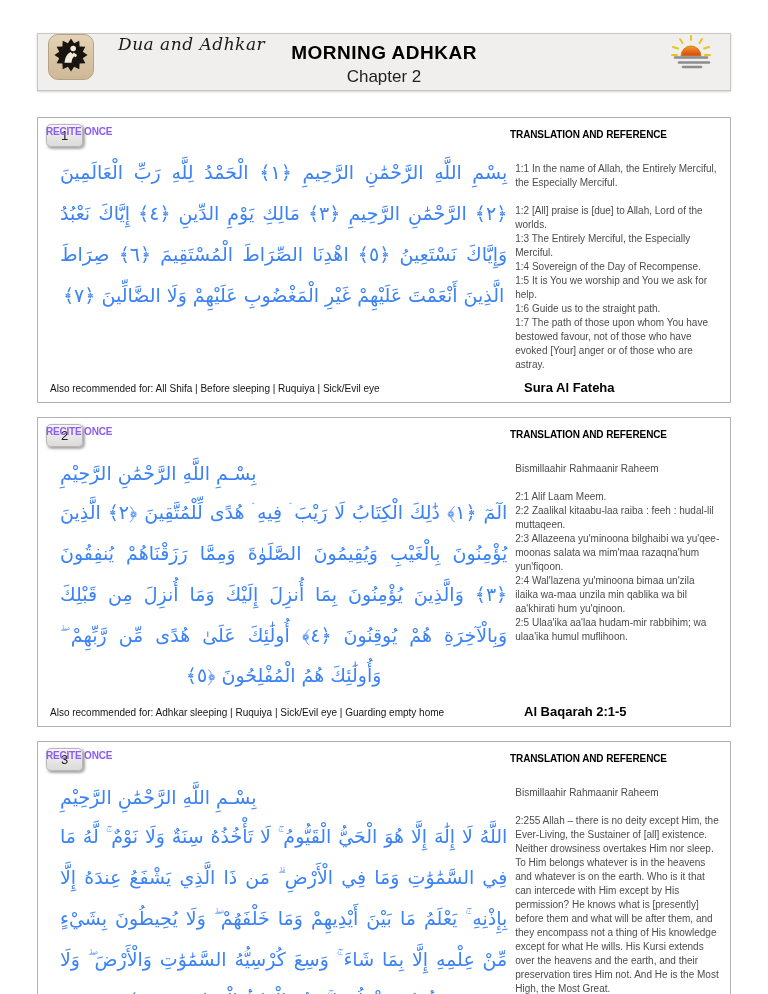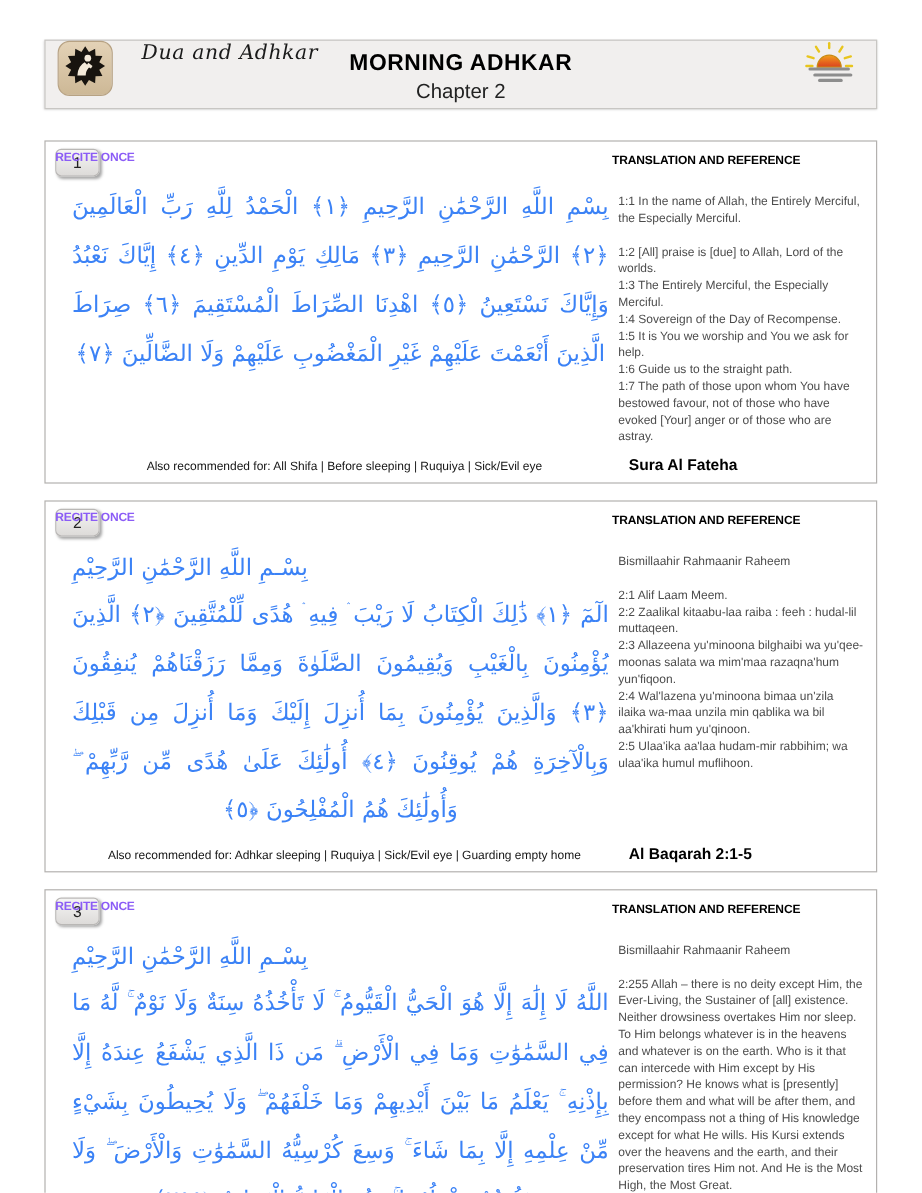--- a/index.html
+++ b/index.html
@@ -91,21 +91,20 @@
     width:212px;
     font-size:10px; line-height:1.4; color:#4c4c4c;
     padding:12px 2px 0 4px;
     white-space:pre-line;
   }
 
   .section-footer {
     margin-top:auto; flex:0 0 auto;
     display:flex; align-items:baseline;
     padding:8px 0 2px 4px;
-    text-align:center;
   }
   .also { width:474px; font-size:10px; color:#141414; }
   .ref  { font-size:13px; font-weight:bold; color:#000; }
 </style>
 </head>
 <body>
 
 <div class="page">
 
   <div class="header-card">

